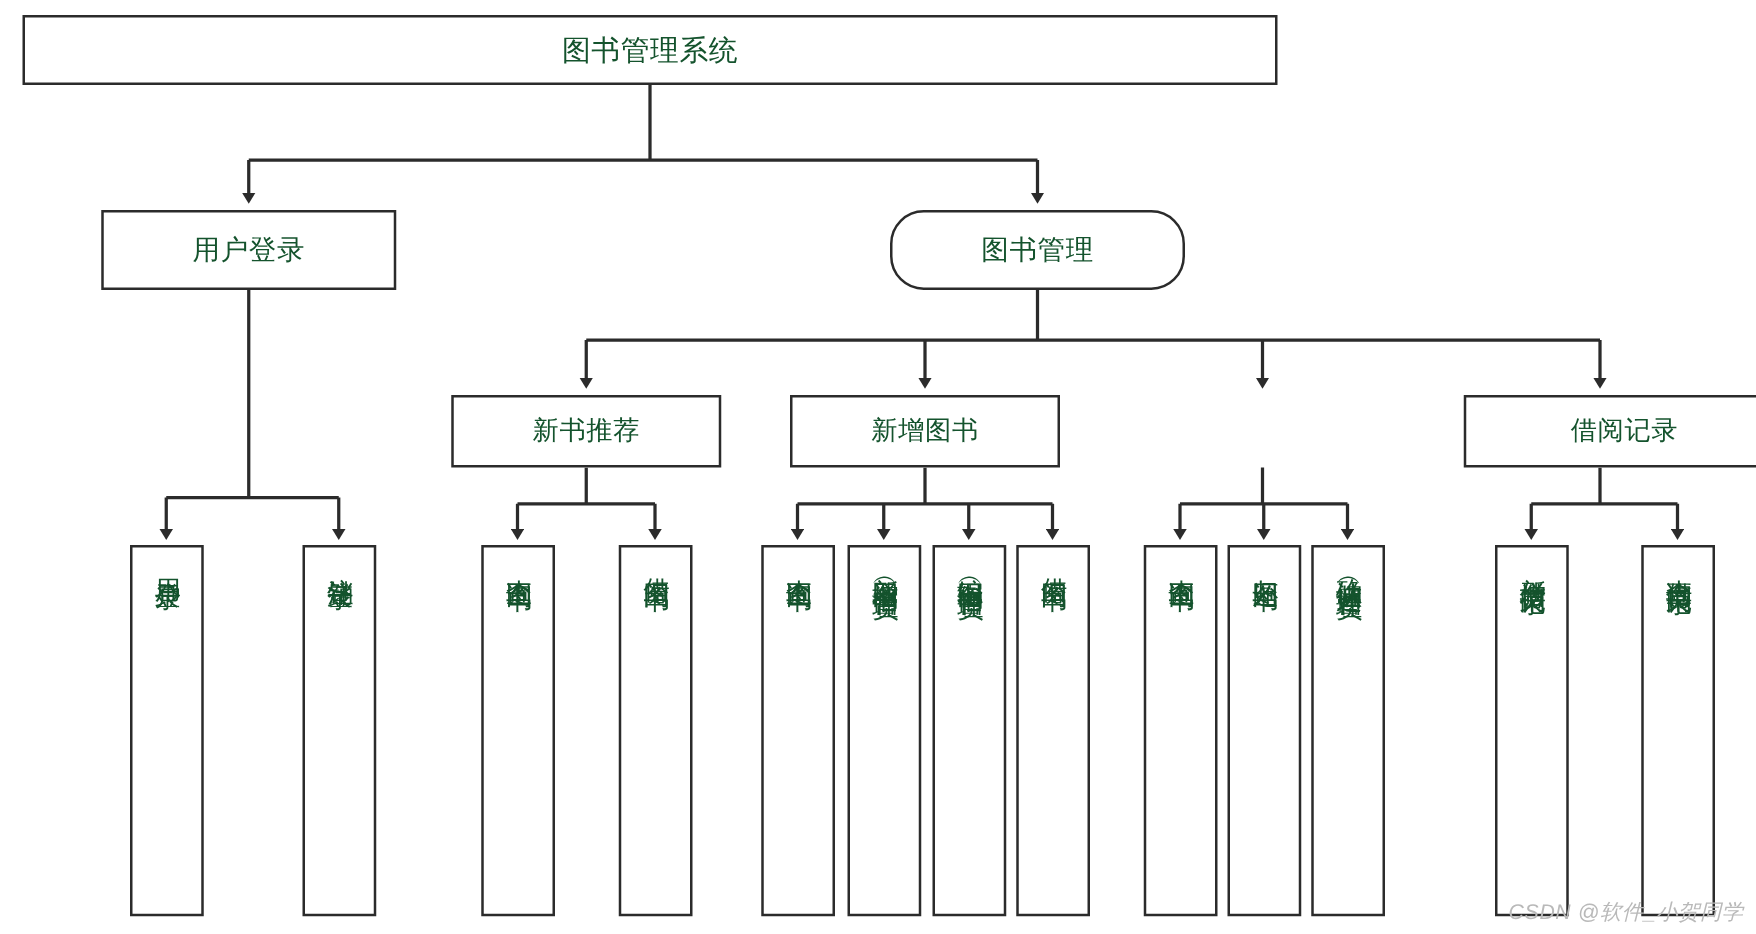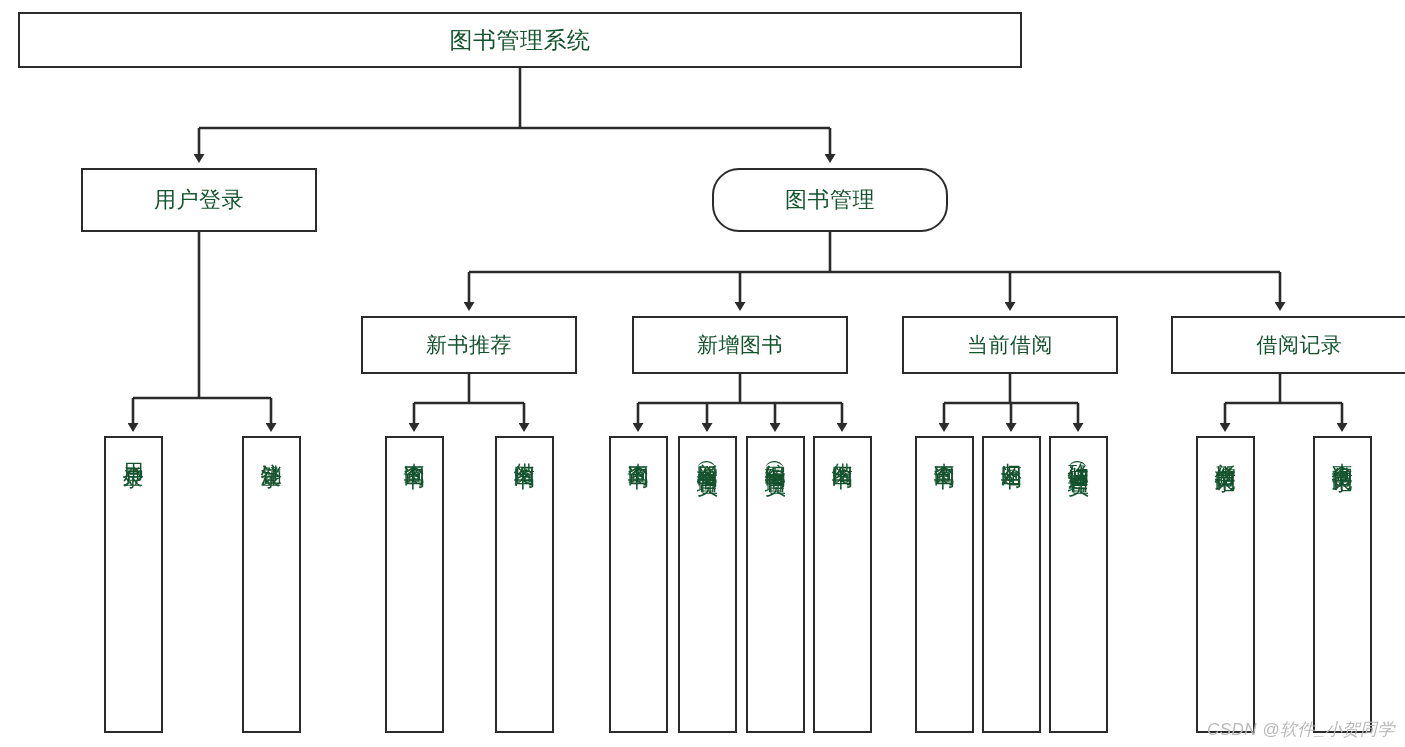--- a/index.html
+++ b/index.html
@@ -134,23 +134,20 @@
   <div class="node level2" style="left:712px; top:168px; width:236px; height:64px;border-radius:27px;">
     <span class="label">图书管理</span>
   </div>
 
   <div class="node level3" style="left:361px; top:316px; width:216px; height:58px;">
     <span class="label">新书推荐</span>
   </div>
   <div class="node level3" style="left:632px; top:316px; width:216px; height:58px;">
     <span class="label">新增图书</span>
   </div>
-  <div class="node level3" style="left:902px; top:316px; width:216px; height:58px;">
-    <span class="label">当前借阅</span>
-  </div>
   <div class="node level3" style="left:1171px; top:316px; width:257px; height:58px;">
     <span class="label">借阅记录</span>
   </div>
 
   <div class="node leaf" style="left:104px; top:436px; width:59px; height:297px;">
     <span class="label">用户登录</span>
   </div>
   <div class="node leaf" style="left:242px; top:436px; width:59px; height:297px;">
     <span class="label">注销登录</span>
   </div>

